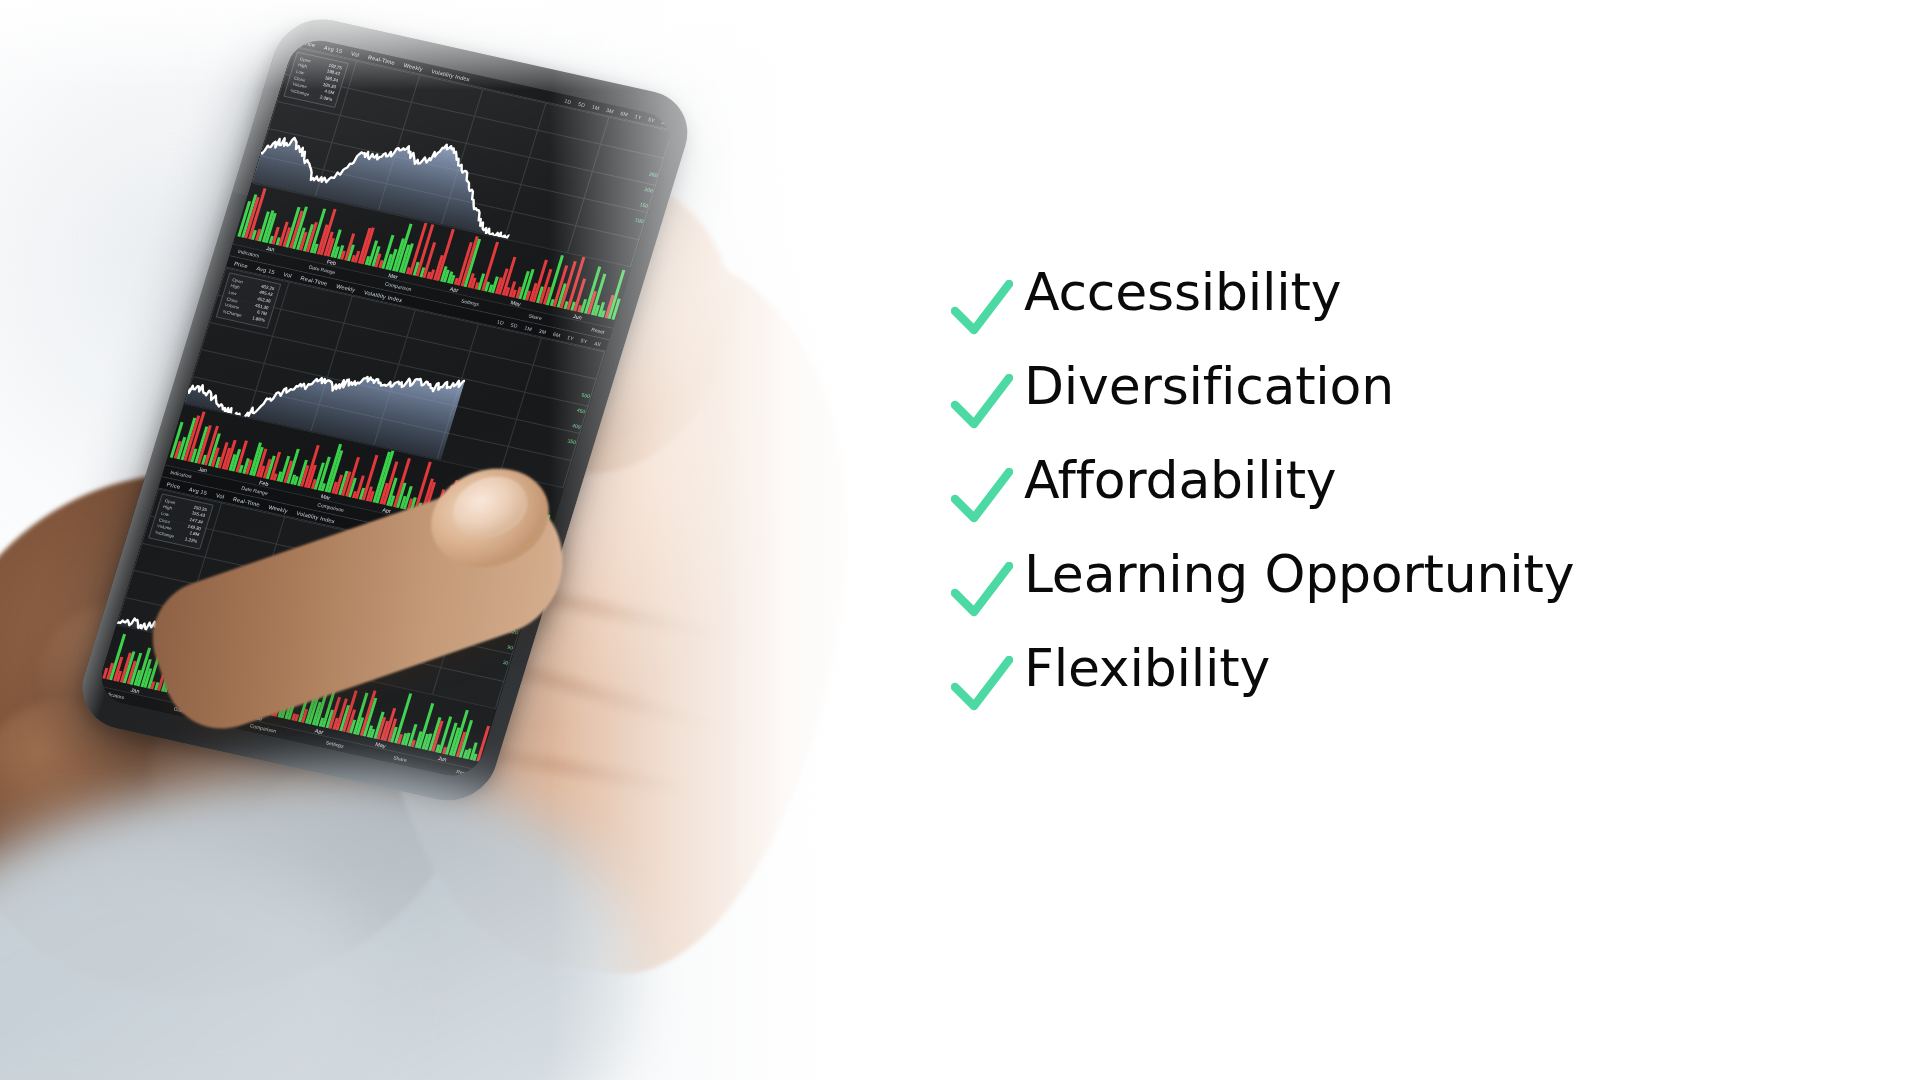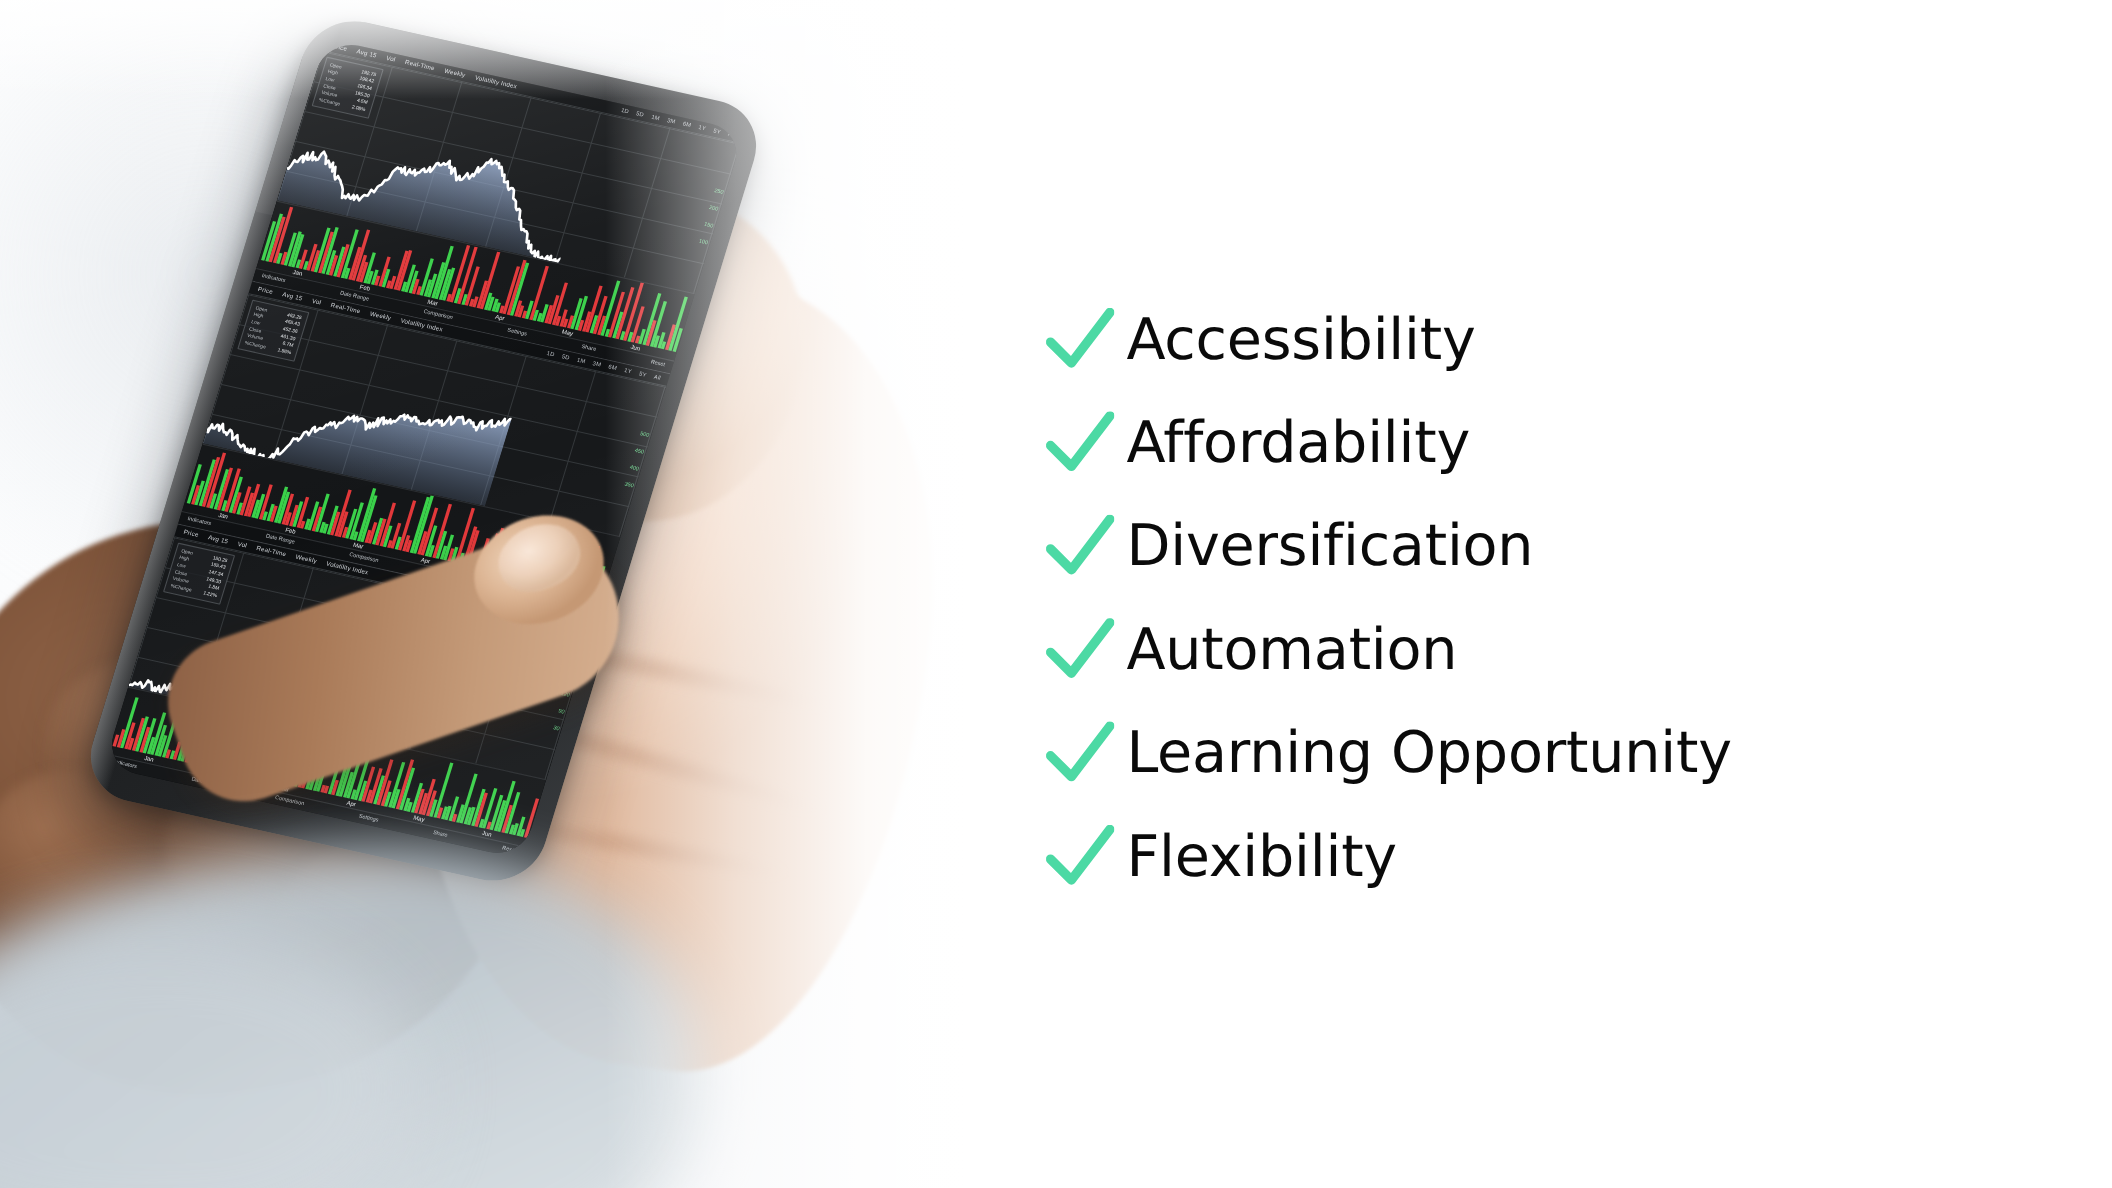--- a/index.html
+++ b/index.html
@@ -223,21 +223,21 @@
     background:#d6c3f7;border-radius:46px;
     padding:14px 30px 20px 30px;
     display:inline-block;
   }
   .badge span, .title-rest{
     font-size:66px;font-weight:700;color:#6415e8;letter-spacing:-.5px;line-height:1;
   }
   .title-rest{margin-left:20px;}
 
   .list{position:absolute;left:110px;top:262px;width:950px;}
-  .li{display:flex;align-items:center;height:94px;}
+  .li{display:flex;height:94px;}
   .check{width:84px;flex:0 0 84px;display:flex;align-items:center;justify-content:center;}
   .check svg{display:block;}
   .li-label{
     font-size:52px;color:#0a0a0a;letter-spacing:-.2px;
     font-family:"DejaVu Sans","Liberation Sans",sans-serif;
     font-weight:400;
   }
 </style>
 </head>
 <body>
@@ -884,40 +884,32 @@
         </span>
         <span class="li-label">Accessibility</span>
       </div>
 
       <div class="li">
         <span class="check">
           <svg width="62" height="58" viewBox="0 0 62 58">
               <path d="M4 31 L23 50 L58 4" fill="none" stroke="#4cd9a4" stroke-width="8.5" stroke-linecap="round" stroke-linejoin="round"></path>
             </svg>
         </span>
-        <span class="li-label">Affordability</span>
+        <span class="li-label">Diversification</span>
       </div>
 
       <div class="li">
         <span class="check">
           <svg width="62" height="58" viewBox="0 0 62 58">
               <path d="M4 31 L23 50 L58 4" fill="none" stroke="#4cd9a4" stroke-width="8.5" stroke-linecap="round" stroke-linejoin="round"></path>
             </svg>
         </span>
-        <span class="li-label">Diversification</span>
+        <span class="li-label">Affordability</span>
       </div>
 
-      <div class="li">
-        <span class="check">
-          <svg width="62" height="58" viewBox="0 0 62 58">
-              <path d="M4 31 L23 50 L58 4" fill="none" stroke="#4cd9a4" stroke-width="8.5" stroke-linecap="round" stroke-linejoin="round"></path>
-            </svg>
-        </span>
-        <span class="li-label">Automation</span>
-      </div>
 
       <div class="li">
         <span class="check">
           <svg width="62" height="58" viewBox="0 0 62 58">
               <path d="M4 31 L23 50 L58 4" fill="none" stroke="#4cd9a4" stroke-width="8.5" stroke-linecap="round" stroke-linejoin="round"></path>
             </svg>
         </span>
         <span class="li-label">Learning Opportunity</span>
       </div>
 

